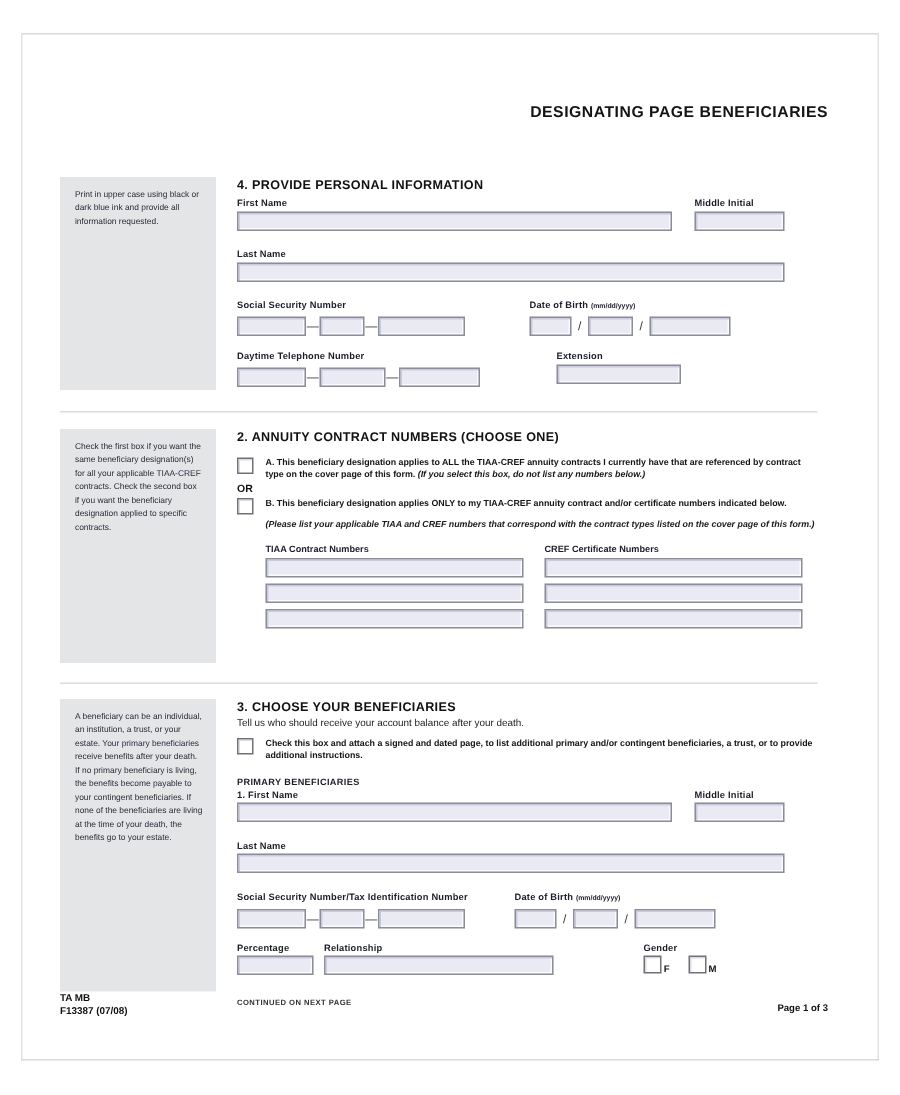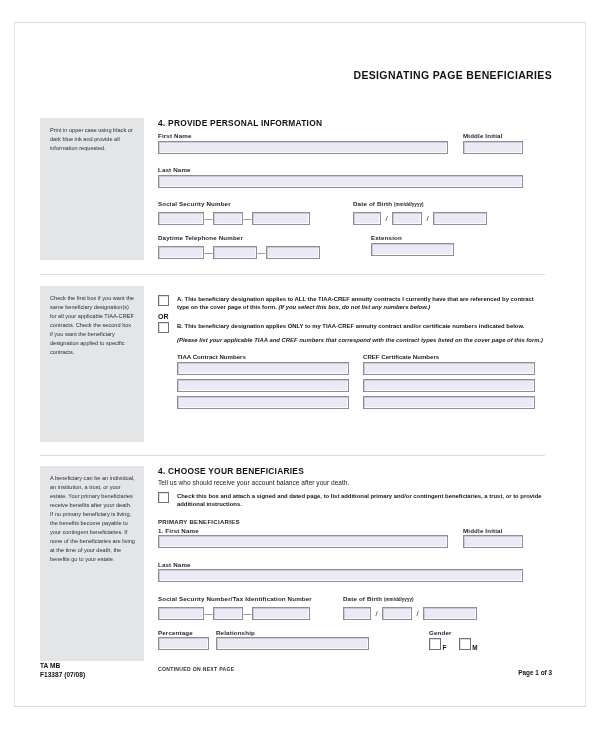--- a/index.html
+++ b/index.html
@@ -294,20 +294,21 @@
 
   <div class="divider" style="top:274px;"></div>
 
   <div class="section" style="top:286px; height:156px;">
 
     <div class="sidebar" style="height:156px;">
       <p>Check the first box if you want the same beneficiary designation(s) for all your applicable TIAA-CREF contracts. Check the second box if you want the beneficiary designation applied to specific contracts.</p>
     </div>
 
     <div class="sec-body">
+      <div class="sec-head">2. ANNUITY CONTRACT NUMBERS (CHOOSE ONE)</div>
 
       <div style="position:relative; margin-top:9px;">
         <div class="chk" style="position:absolute; left:0; top:0;"></div>
         <div class="opt-text" style="margin-left:19px;">
           <span>A. This beneficiary designation applies to ALL the TIAA-CREF annuity contracts I currently have that are referenced by contract type on the cover page of this form.</span>
           <span class="ital">(If you select this box, do not list any numbers below.)</span>
         </div>
       </div>
 
       <div class="or-label" style="margin-top:1px;">OR</div>
@@ -340,21 +341,21 @@
 
   <div class="divider" style="top:455px;"></div>
 
   <div class="section" style="top:466px; height:195px;">
 
     <div class="sidebar" style="height:195px;">
       <p>A beneficiary can be an individual, an institution, a trust, or your estate. Your primary beneficiaries receive benefits after your death. If no primary beneficiary is living, the benefits become payable to your contingent beneficiaries. If none of the beneficiaries are living at the time of your death, the benefits go to your estate.</p>
     </div>
 
     <div class="sec-body">
-      <div class="sec-head">4. CHOOSE YOUR BENEFICIARIES</div>
+      <div class="sec-head">3. CHOOSE YOUR BENEFICIARIES</div>
       <div class="sec-sub">Tell us who should receive your account balance after your death.</div>
 
       <div style="position:relative; margin-top:3px;">
         <div class="chk" style="position:absolute; left:0; top:0;"></div>
         <div class="opt-text" style="margin-left:19px;">
           <span>Check this box and attach a signed and dated page, to list additional primary and/or contingent beneficiaries, a trust, or to provide additional instructions.</span>
         </div>
       </div>
 
       <div class="col-head" style="margin-top:9px; letter-spacing:0.25px;">PRIMARY BENEFICIARIES</div>

